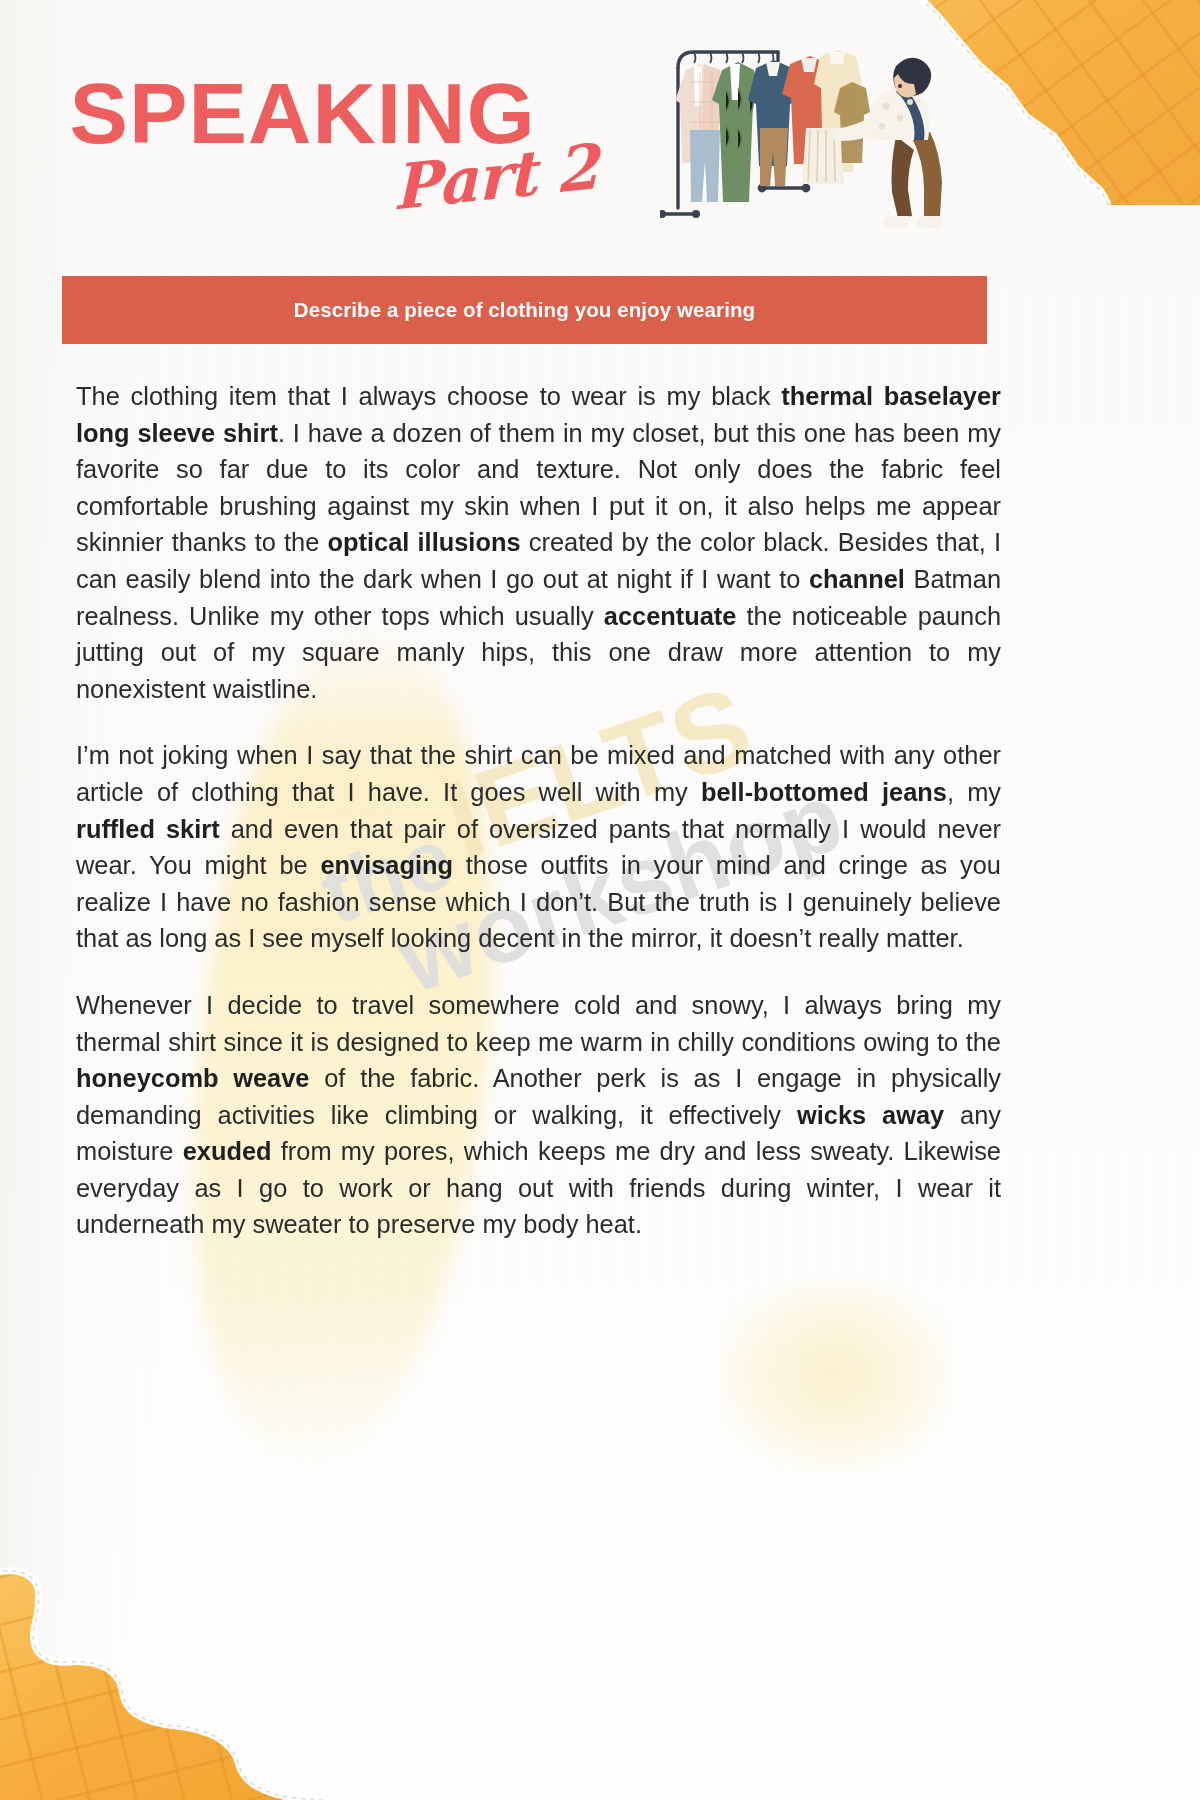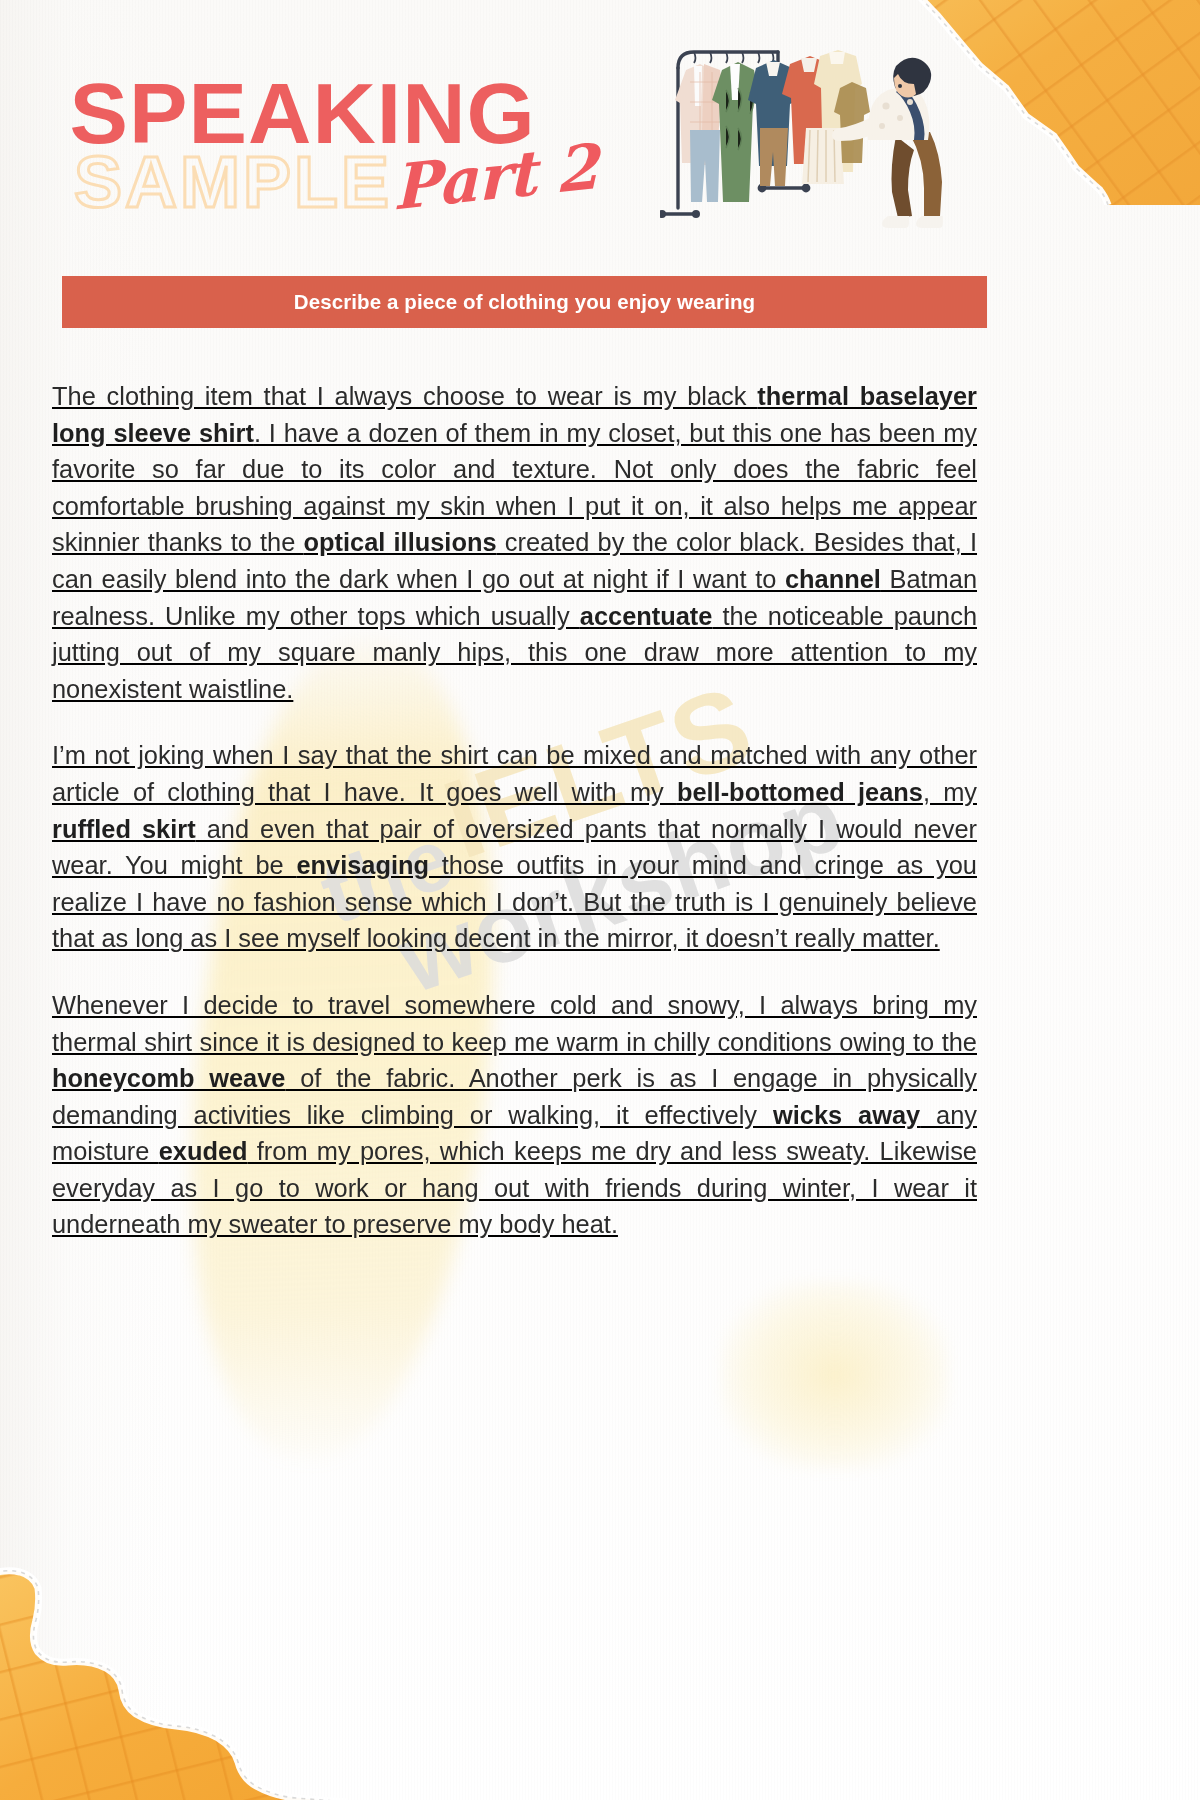--- a/index.html
+++ b/index.html
@@ -95,32 +95,32 @@
     font-weight:bold;
     transform:rotate(-6deg) skewX(-8deg);
     letter-spacing:-1px;
   }
 
   
   #illus{ position:absolute; left:660px; top:30px; width:330px; height:200px; z-index:6;}
 
   
   #banner{
-    position:absolute; left:62px; top:276px; width:925px; height:52px;
+    position:absolute; left:62px; top:276px; width:925px; height:68px;
     background:#d9614c; z-index:6;
     display:flex; align-items:center; justify-content:center;
   }
   #banner-text{
     color:#ffffff; font-size:20.5px; font-weight:bold; letter-spacing:.1px;
     font-family:"Liberation Sans", sans-serif;
   }
 
   
   #body-copy{
-    position:absolute; left:52px; top:378px; width:925px; z-index:7;text-decoration:underline;
+    position:absolute; left:76px; top:378px; width:925px; z-index:7;
   }
   .para{
     text-align:justify;
     font-size:25.4px;
     line-height:36.6px;
     color:#2b2b2b;
     font-family:"Liberation Sans", sans-serif;
     margin-bottom:30px;
     hyphens:none;
   }
@@ -203,21 +203,20 @@
   <div id="watermark">
     <div class="wm-line wm-the">the</div>
     <div class="wm-line wm-ielts">IELTS</div>
     <div class="wm-line wm-workshop">workshop</div>
   </div>
 
   <div id="grain"></div>
 
   <div id="header">
     <div class="title-speaking">SPEAKING</div>
-    <div class="title-sample">SAMPLE</div>
     <div class="title-part">Part 2</div>
   </div>
 
   <svg id="illus" viewBox="0 0 330 200">
 
     <g stroke="#3b4251" stroke-width="3.4" fill="none" stroke-linecap="round">
       <path d="M18 38 L18 178"></path>
       <path d="M118 22 L118 152"></path>
       <path d="M18 38 Q 18 22 34 22 L118 22"></path>
       <path d="M2 184 L36 184"></path>

